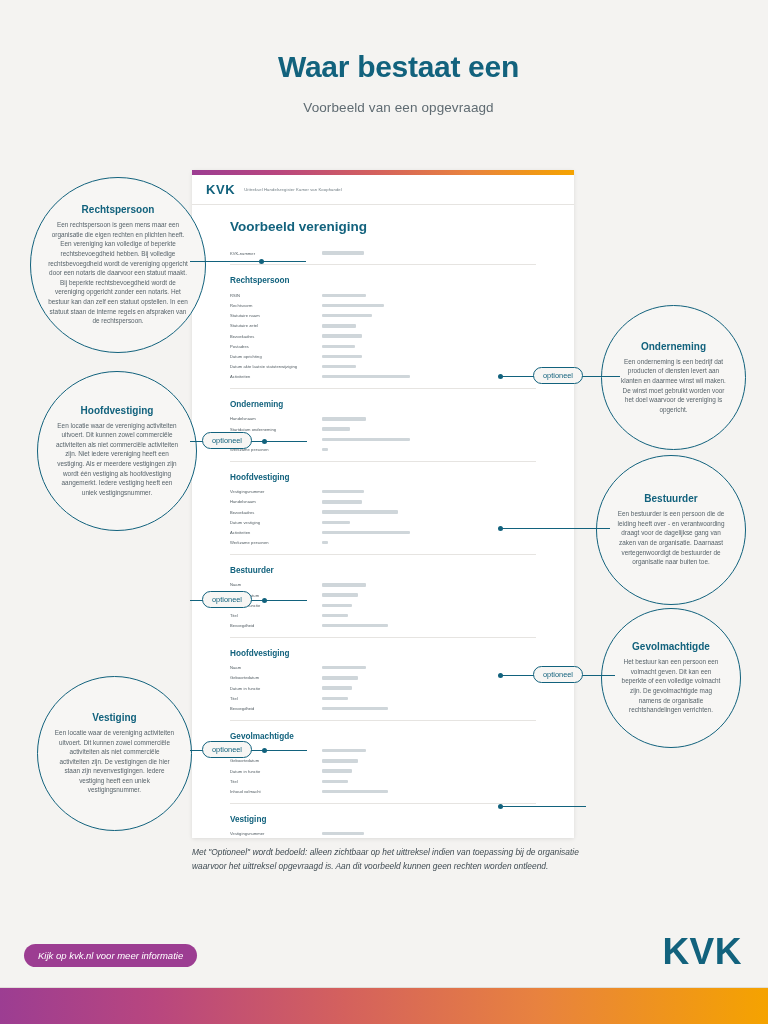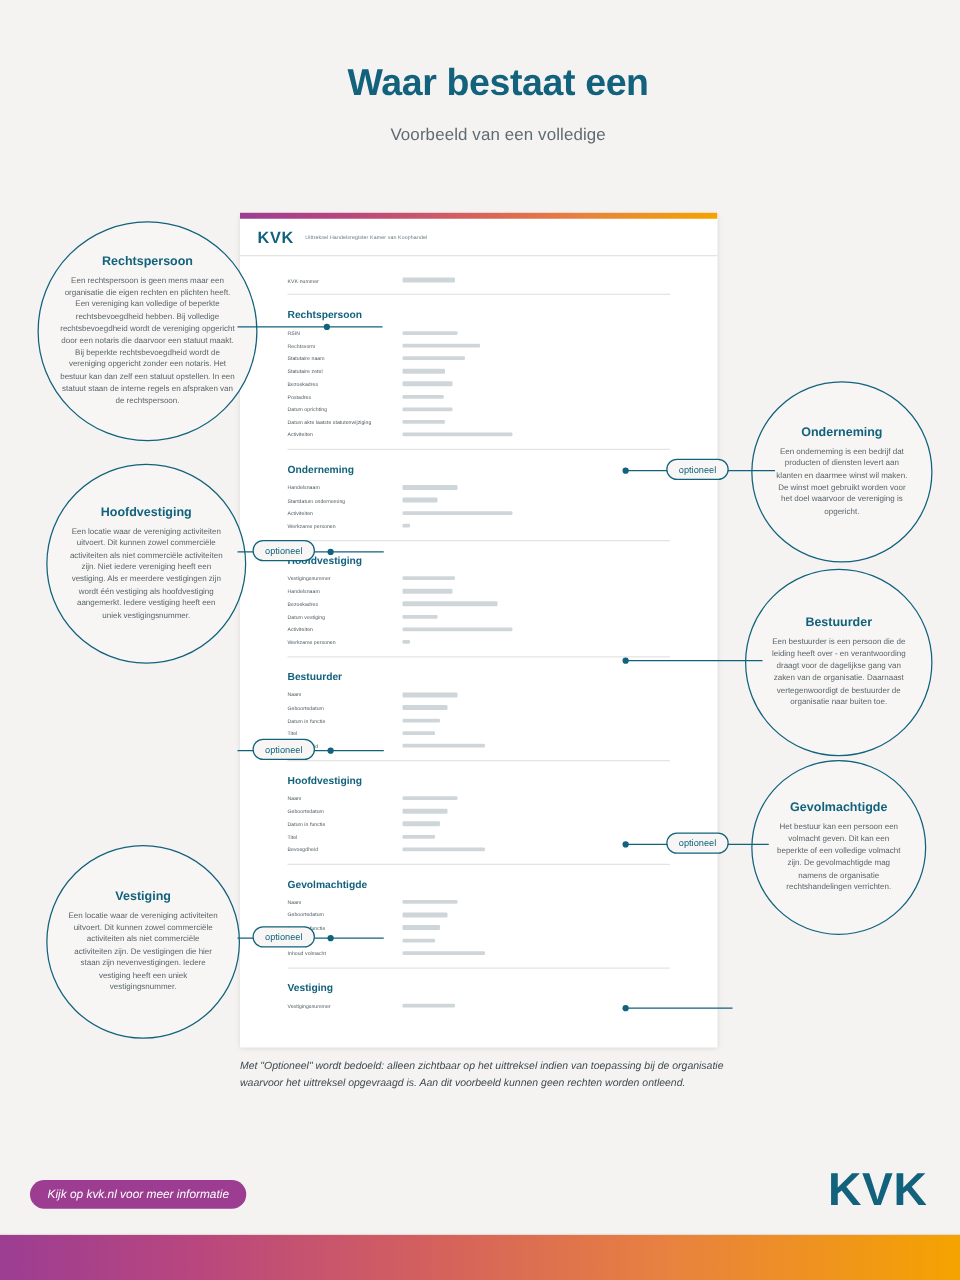--- a/index.html
+++ b/index.html
@@ -227,30 +227,31 @@
     background: linear-gradient(90deg, #9c3d92 0%, #b8467f 20%, #d4615d 45%, #e8823f 70%, #f5a300 100%);
   }
 </style>
 </head>
 <body>
 
 <div id="page">
 
   <div class="title-block">
     <div class="title-line">Waar bestaat een</div>
-    <div class="subtitle">Voorbeeld van een volledige</div>
+    <div class="subtitle">Voorbeeld van een opgevraagd</div>
   </div>
 
   <div class="doc">
     <div class="doc-topbar"></div>
     <div class="doc-brandrow">
       <span class="doc-logo">KVK</span>
       <span class="doc-brandsub">Uittreksel Handelsregister Kamer van Koophandel</span>
     </div>
     <div class="doc-body">
+      <div class="doc-title">Voorbeeld vereniging</div>
 
       <div class="row">
         <span class="row-label">KVK-nummer</span>
         <span class="row-value" style="width:42px"></span>
       </div>
       <div class="rule"></div>
 
       <div id="sections">
           <div class="sec-head">Rechtspersoon</div>
           <div class="row">

